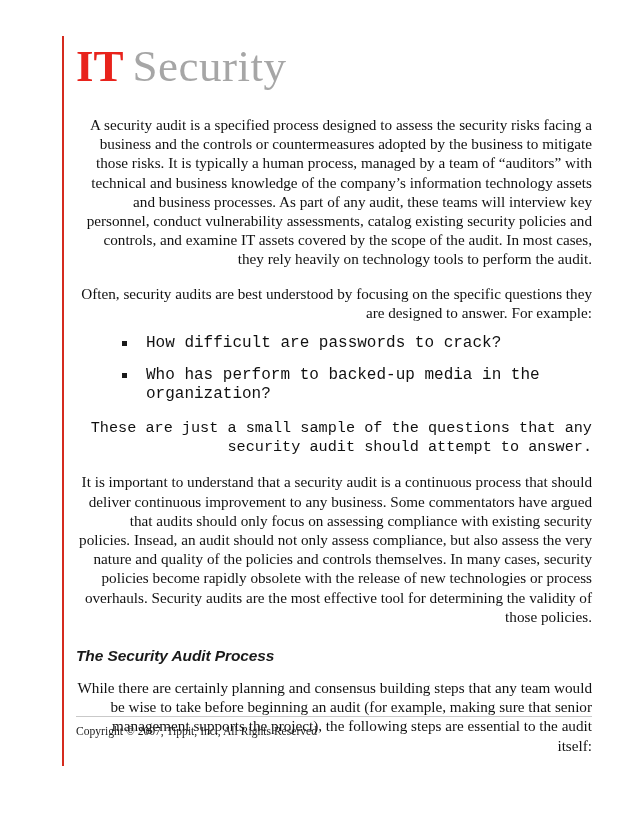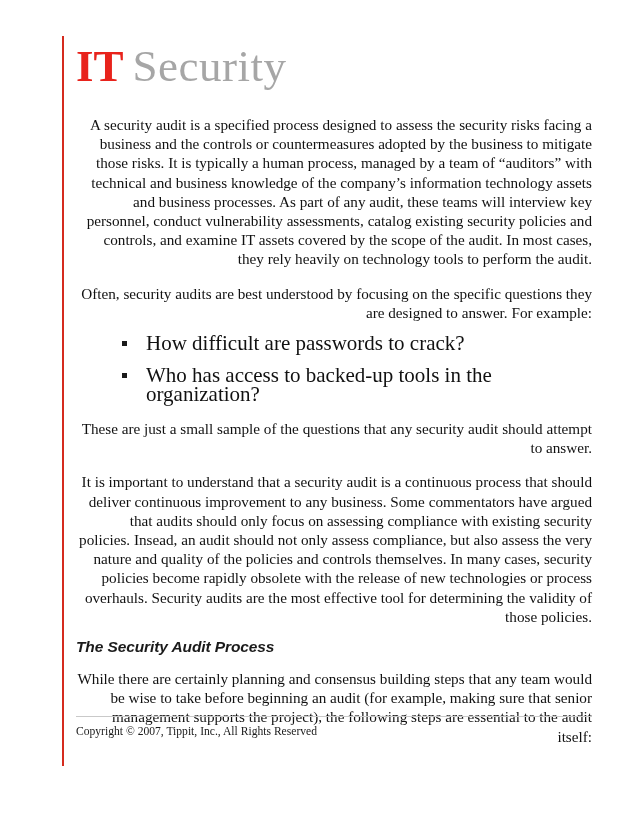--- a/index.html
+++ b/index.html
@@ -63,50 +63,51 @@
     font-family: "Liberation Sans", "DejaVu Sans", sans-serif;
     font-weight: bold;
     font-style: italic;
     font-size: 15.5px;
     color: #1a1a1a;
     margin: 0;
     padding: 0;
     letter-spacing: -0.1px;
   }
   #heading-1 { margin-top: 19px; }
-  #heading-2 { margin-top: 12px; }
+  #heading-2 { margin-top: 21px; }
 
   
   p.body {
     font-size: 15.2px;
     line-height: 19.2px;
     color: #111111;
     margin: 0;
     padding: 0;
     text-align: right;
   }
   #para-1 { margin-top: 13px; }
   #para-2 { margin-top: 15px; }
-  #para-3 { margin-top: 15px; }
+  #para-3 { margin-top: 15px; font-family: Liberation Mono, monospace; }
   #para-4 { margin-top: 15px; }
   #para-5 { margin-top: 13px; }
 
   
   ul.sq-list {
     list-style: none;
     margin: 12px 0 0 0;
     padding: 0 0 0 46px;
   }
   ul.sq-list > li {
     position: relative;
-    font-size: 21px;
+    font-size: 16px;
     line-height: 19px;
     color: #111111;
     margin-bottom: 13px;
     padding-left: 24px;
+    font-family: Liberation Mono, monospace;
   }
   ul.sq-list > li:last-child { margin-bottom: 0; }
   ul.sq-list > li .bullet {
     position: absolute;
     left: 0;
     top: 6.5px;
     width: 5px;
     height: 5px;
     background: #1a1a1a;
     display: block;
@@ -144,21 +145,21 @@
       <span class="it">IT</span><span class="sec">Security</span>
     </div>
 
 
     <p id="para-1" class="body">A security audit is a specified process designed to assess the security risks facing a business and the controls or countermeasures adopted by the business to mitigate those risks. It is typically a human process, managed by a team of “auditors” with technical and business knowledge of the company’s information technology assets and business processes. As part of any audit, these teams will interview key personnel, conduct vulnerability assessments, catalog existing security policies and controls, and examine IT assets covered by the scope of the audit. In most cases, they rely heavily on technology tools to perform the audit.</p>
 
     <p id="para-2" class="body">Often, security audits are best understood by focusing on the specific questions they are designed to answer. For example:</p>
 
     <ul class="sq-list">
       <li><span class="bullet"></span><span>How difficult are passwords to crack?</span></li>
-      <li><span class="bullet"></span><span>Who has access to backed-up tools in the organization?</span></li>
+      <li><span class="bullet"></span><span>Who has perform to backed-up media in the organization?</span></li>
     </ul>
 
     <p id="para-3" class="body">These are just a small sample of the questions that any security audit should attempt to answer.</p>
 
     <p id="para-4" class="body">It is important to understand that a security audit is a continuous process that should deliver continuous improvement to any business. Some commentators have argued that audits should only focus on assessing compliance with existing security policies. Insead, an audit should not only assess compliance, but also assess the very nature and quality of the policies and controls themselves. In many cases, security policies become rapidly obsolete with the release of new technologies or process overhauls. Security audits are the most effective tool for determining the validity of those policies.</p>
 
     <h2 id="heading-2" class="sec-heading">The Security Audit Process</h2>
 
     <p id="para-5" class="body">While there are certainly planning and consensus building steps that any team would be wise to take before beginning an audit (for example, making sure that senior management supports the project), the following steps are essential to the audit itself:</p>
 

